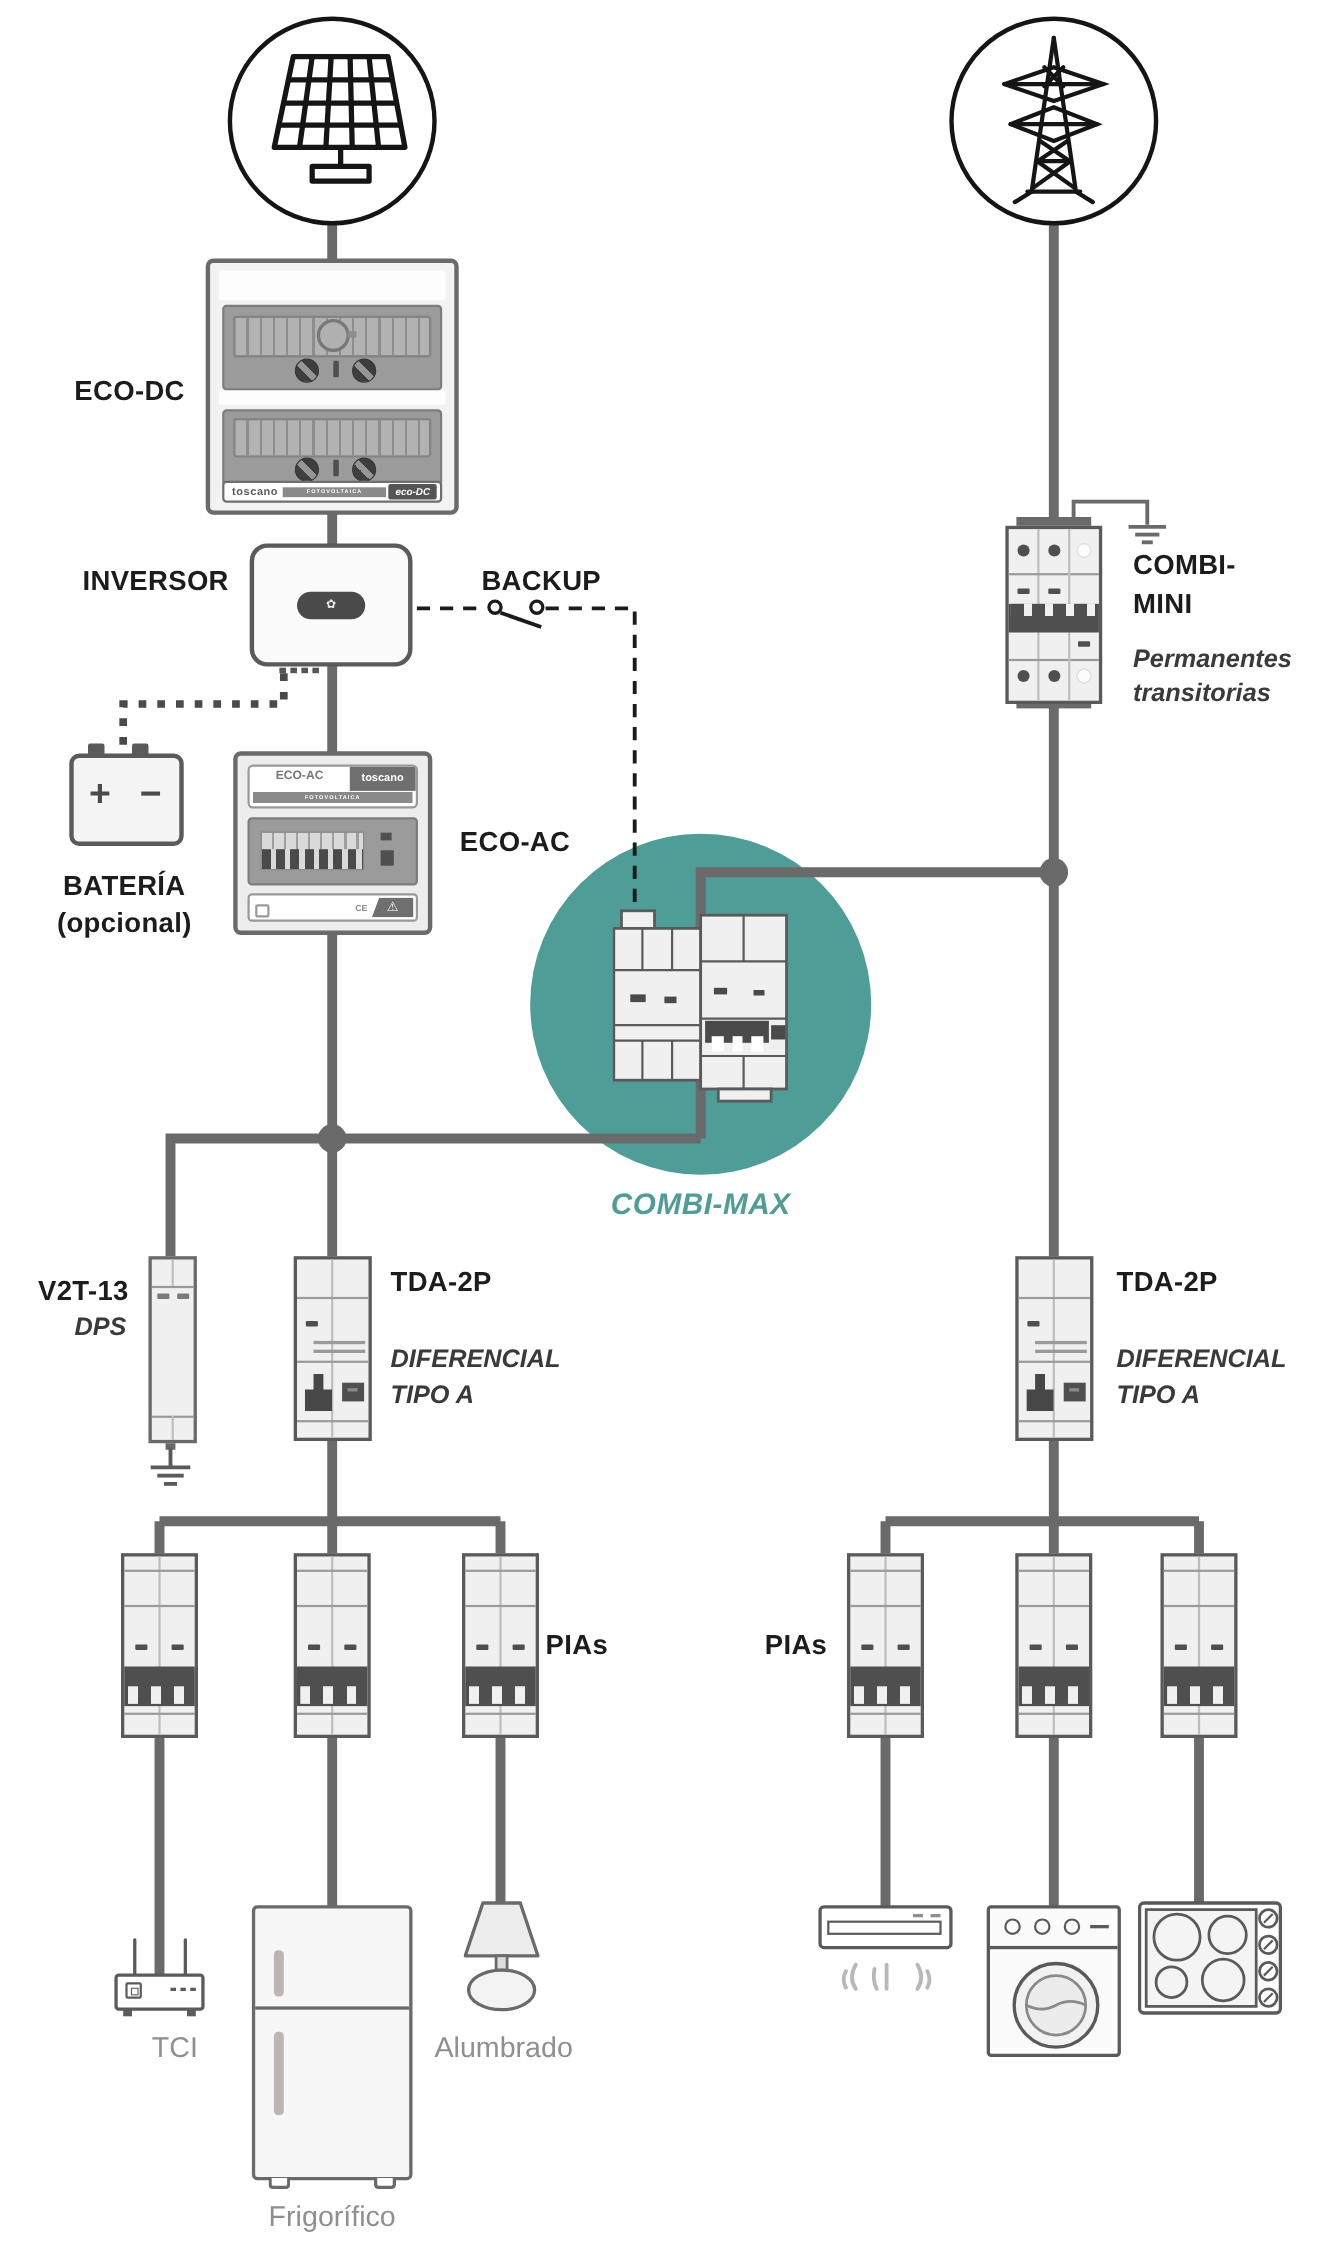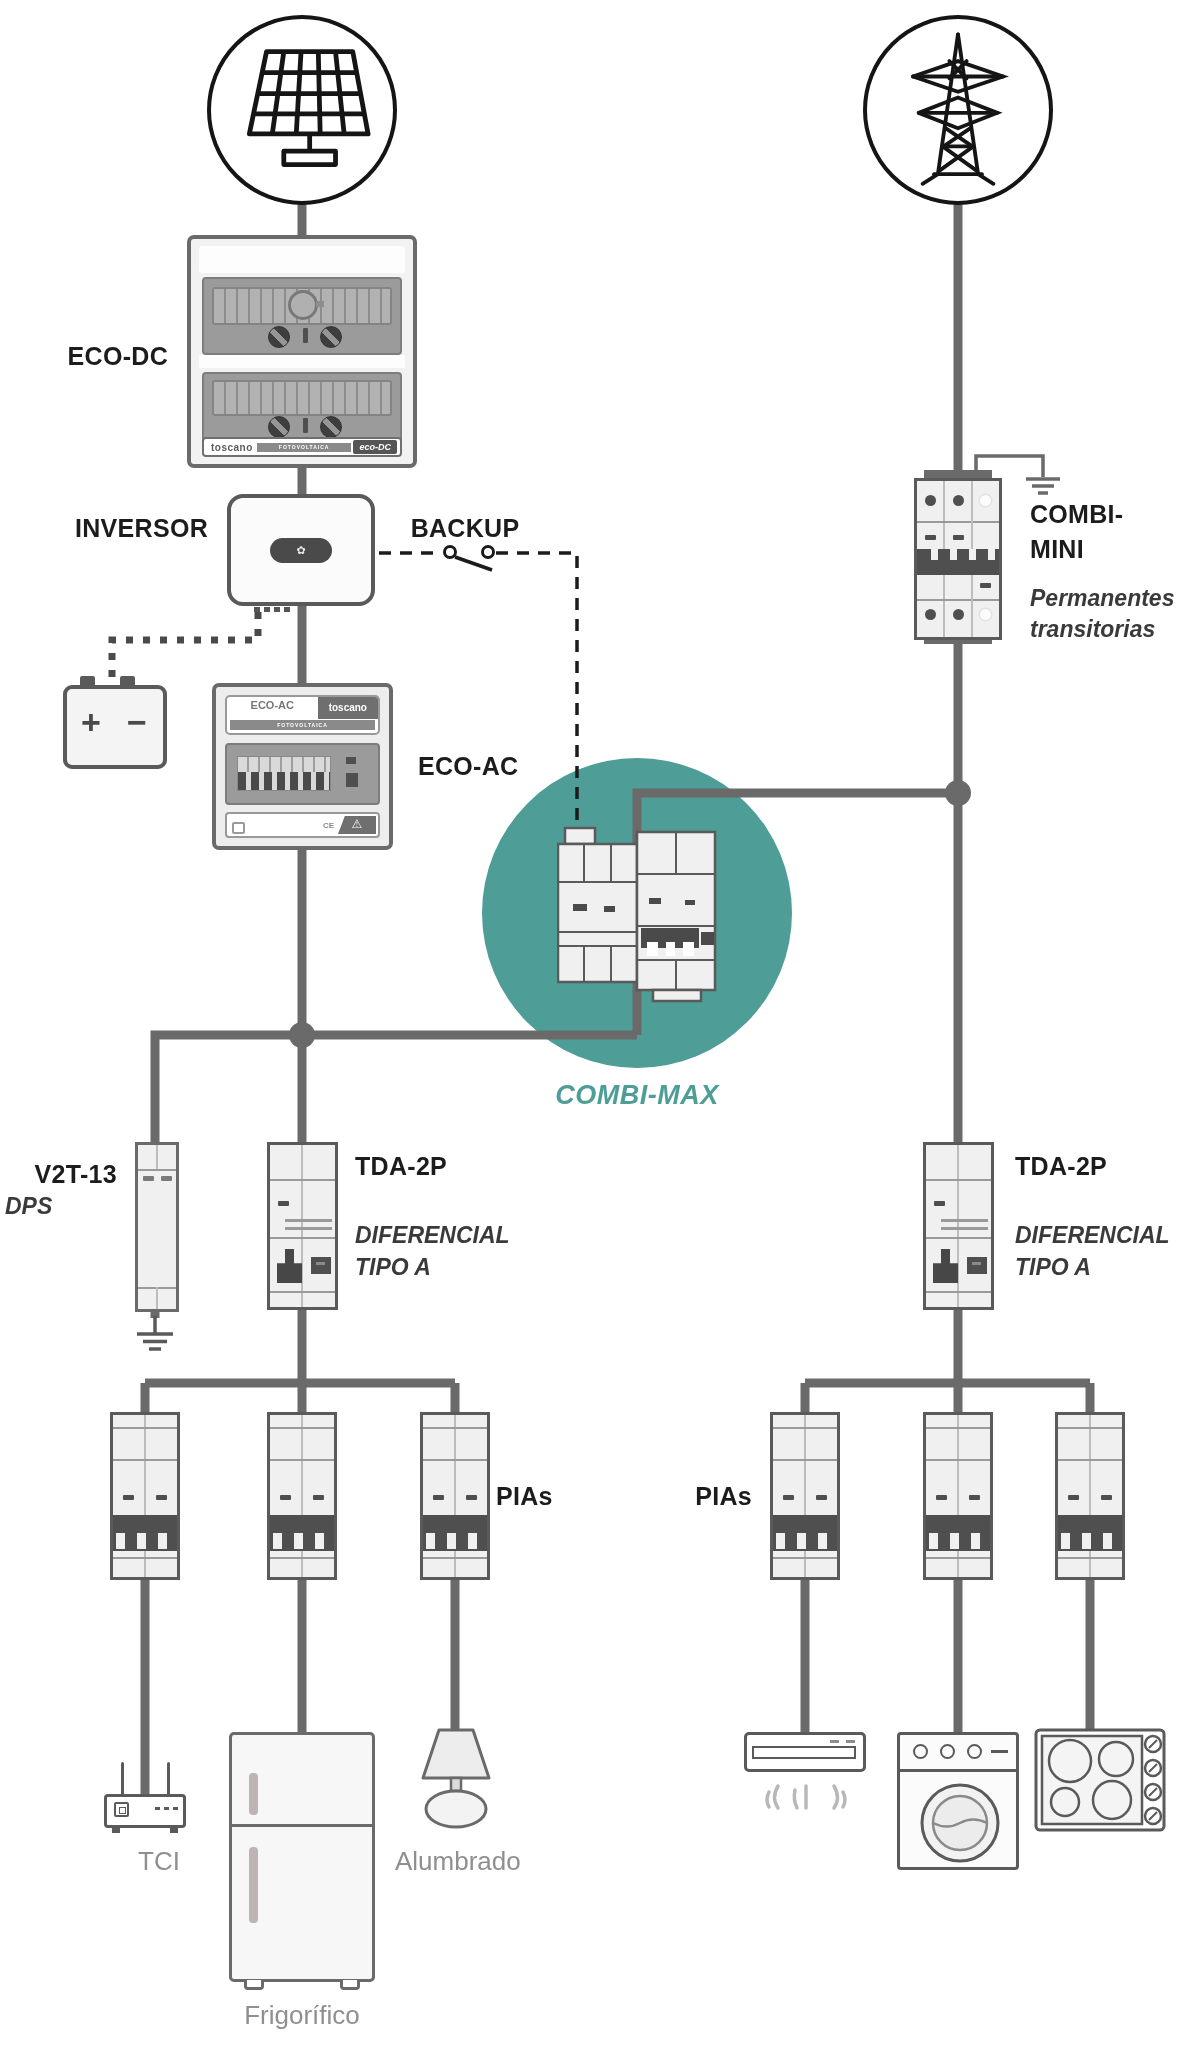--- a/index.html
+++ b/index.html
@@ -265,27 +265,31 @@
   <div class="inverter">
     <div class="inv-pill">✿</div>
   </div>
   <div class="inv-vents">
       <span></span>
       <span></span>
       <span></span>
       <span></span>
     </div>
   <div class="lbl lbl-r" style="left:25px;top:514px;width:183px;">INVERSOR</div>
-  <div class="lbl lbl-c" style="left:395px;top:514px;width:140px;">BACKUP</div>
+  <div class="lbl lbl-c" style="left:422px;top:514px;width:140px;">BACKUP</div>
 
   <span class="bat-term" style="left:80px;top:676px;"></span>
   <span class="bat-term" style="left:120px;top:676px;"></span>
   <div class="battery">
     <span class="bat-sign" style="left:14px;top:18px;">+</span>
     <span class="bat-sign" style="left:60px;top:18px;">−</span>
+  </div>
+  <div class="lbl lbl-c" style="left:13px;top:790px;width:200px;line-height:33px;">
+    <span>BATERÍA</span><br>
+    <span>(opcional)</span>
   </div>
 
   <div class="ecoac">
     <div class="ecoac-top">
       <span class="ecoac-name">ECO-AC</span>
       <span class="ecoac-brand">toscano</span>
       <span class="ecoac-sub">FOTOVOLTAICA</span>
     </div>
     <div class="ecoac-mid">
       <div class="ecoac-comb-top"></div>
@@ -355,21 +359,21 @@
 
   <div class="v2t">
     <div class="hl" style="top:24px;"></div>
     <div class="hl" style="top:142px;"></div>
     <div class="v2t-v" style="top:0;height:24px;"></div>
     <div class="v2t-v" style="top:142px;height:22px;"></div>
     <span class="dsh" style="left:5px;top:31px;background:#7a7a7a;"></span>
     <span class="dsh" style="left:23px;top:31px;background:#7a7a7a;"></span>
   </div>
   <div class="lbl lbl-r" style="left:5px;top:1160px;width:112px;">V2T-13</div>
-  <div class="lbl-i" style="left:5px;top:1193px;width:110px;">DPS</div>
+  <div class="lbl-i" style="left:5px;top:1193px;width:110px;text-align:right;">DPS</div>
 
   <div class="tda" style="left:267px;">
     <div class="hl" style="top:34px;"></div>
     <span class="dsh" style="left:8px;top:56px;"></span>
     <div class="tda-bar" style="top:74px;"></div>
     <div class="tda-bar" style="top:82px;"></div>
     <div class="hl" style="top:92px;"></div>
     <div class="thandle"></div>
     <div class="tda-btn"></div>
     <div class="hl" style="top:146px;"></div>

